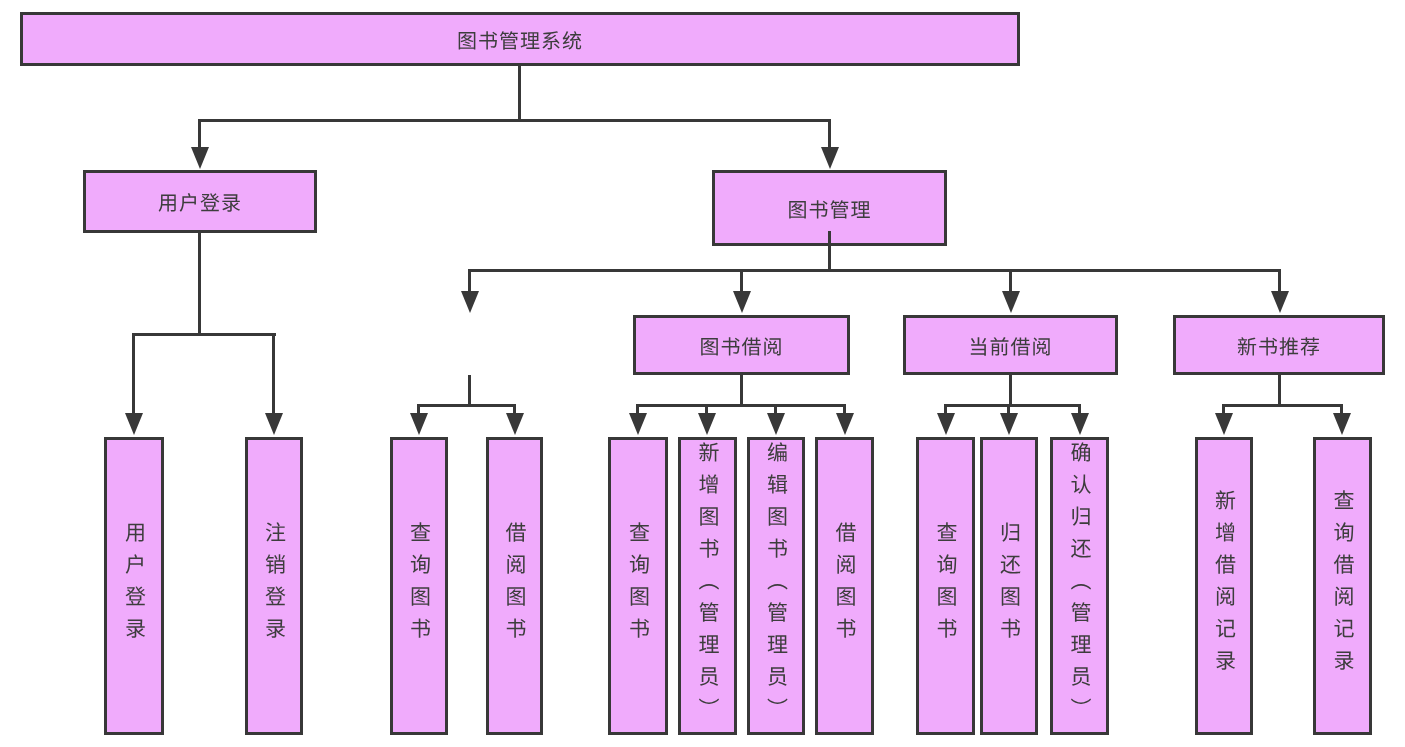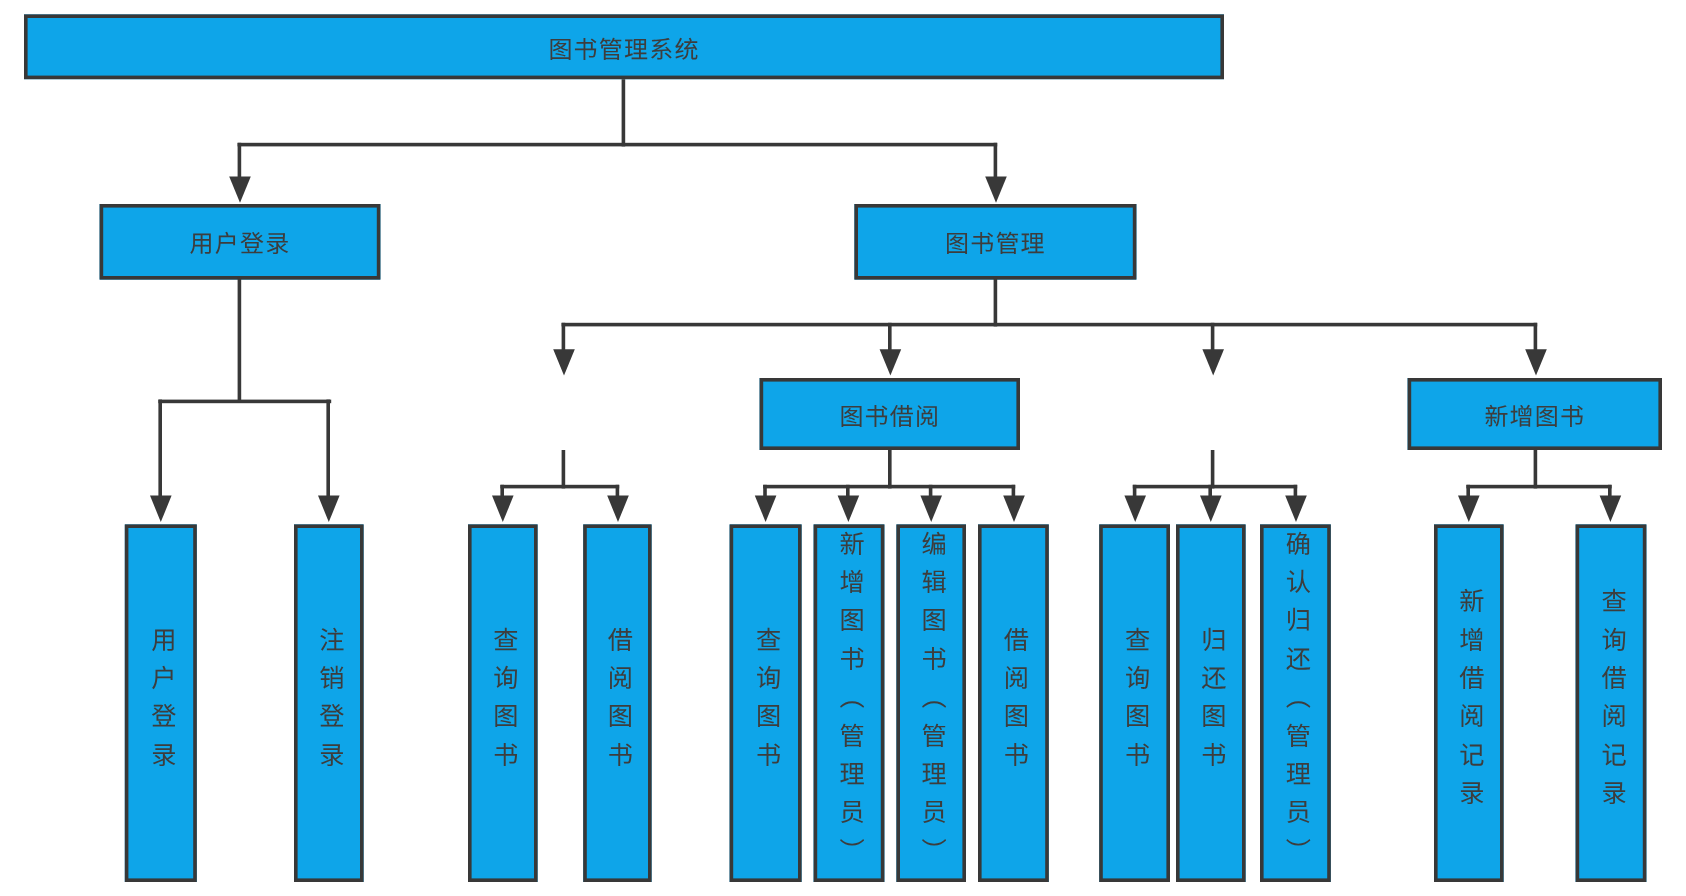--- a/index.html
+++ b/index.html
@@ -1,21 +1,21 @@
 <!DOCTYPE html>
 <html lang="zh-CN"><head>
 <meta charset="utf-8">
 <style>
   html,body{margin:0;padding:0;background:#ffffff;}
   .canvas{
     position:relative;width:1405px;height:747px;background:#ffffff;
     font-family:"Liberation Sans","DejaVu Sans",sans-serif;overflow:hidden;
   }
   .box{
-    position:absolute;box-sizing:border-box;border:3px solid #383838;background:#0ea5e9;
+    position:absolute;box-sizing:border-box;border:3px solid #383838;background:#f0abfc;
     display:flex;align-items:center;justify-content:center;
     color:#3d3d3d;font-size:20px;letter-spacing:1px;
   }
   .vbox span{
     writing-mode:vertical-rl;text-orientation:mixed;
     font-size:21px;letter-spacing:11px;line-height:1;
   }
   .vl,.hl{position:absolute;background:#383838;}
   .ah{
     position:absolute;width:0;height:0;
@@ -39,21 +39,21 @@
   <div class="vl" style="left:518px;top:66px;width:3px;height:56px;"></div>
   <div class="hl" style="left:198px;top:119px;width:633px;height:3px;"></div>
   <div class="vl" style="left:198px;top:119px;width:3px;height:31px;"></div>
   <div class="ah" style="left:191px;top:147px;"></div>
   <div class="vl" style="left:828px;top:119px;width:3px;height:31px;"></div>
   <div class="ah" style="left:821px;top:147px;"></div>
 
   <div class="box" style="left:83px;top:170px;width:234px;height:63px;">
     <span>用户登录</span>
   </div>
-  <div class="box" style="left:712px;top:170px;width:235px;height:63px;">
+  <div class="box" style="left:712px;top:170px;width:235px;height:76px;">
     <span>图书管理</span>
   </div>
 
   <div class="vl" style="left:198px;top:231px;width:3px;height:104px;"></div>
   <div class="hl" style="left:132px;top:333px;width:144px;height:3px;"></div>
   <div class="vl" style="left:132px;top:333px;width:3px;height:82px;"></div>
   <div class="ah" style="left:125px;top:413px;"></div>
   <div class="vl" style="left:272px;top:333px;width:3px;height:82px;"></div>
   <div class="ah" style="left:265px;top:413px;"></div>
 
@@ -64,22 +64,25 @@
   <div class="vl" style="left:740px;top:269px;width:3px;height:24px;"></div>
   <div class="ah" style="left:733px;top:291px;"></div>
   <div class="vl" style="left:1009px;top:269px;width:3px;height:24px;"></div>
   <div class="ah" style="left:1002px;top:291px;"></div>
   <div class="vl" style="left:1278px;top:269px;width:3px;height:24px;"></div>
   <div class="ah" style="left:1271px;top:291px;"></div>
 
   <div class="box" style="left:633px;top:315px;width:217px;height:60px;">
     <span>图书借阅</span>
   </div>
+  <div class="box" style="left:903px;top:315px;width:215px;height:60px;">
+    <span>当前借阅</span>
+  </div>
   <div class="box" style="left:1173px;top:315px;width:212px;height:60px;">
-    <span>新增图书</span>
+    <span>新书推荐</span>
   </div>
 
   <div class="vl" style="left:468px;top:375px;width:3px;height:32px;"></div>
   <div class="hl" style="left:417px;top:404px;width:99px;height:3px;"></div>
   <div class="vl" style="left:417px;top:404px;width:3px;height:11px;"></div>
   <div class="ah" style="left:410px;top:413px;"></div>
   <div class="vl" style="left:513px;top:404px;width:3px;height:11px;"></div>
   <div class="ah" style="left:506px;top:413px;"></div>
 
   <div class="vl" style="left:740px;top:375px;width:3px;height:32px;"></div>

